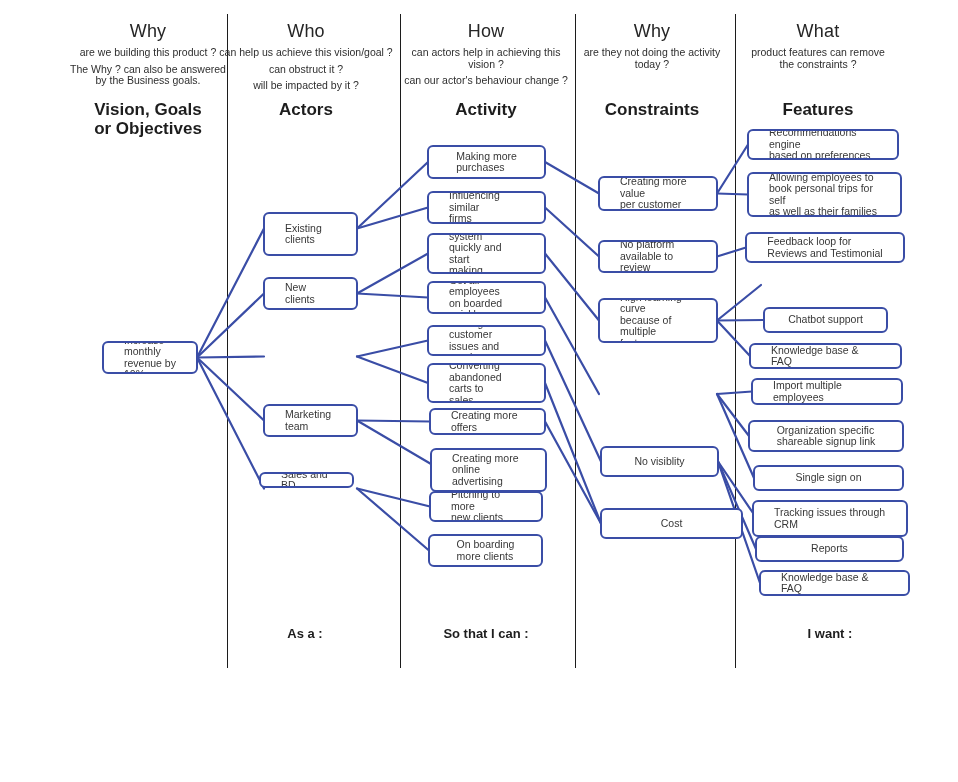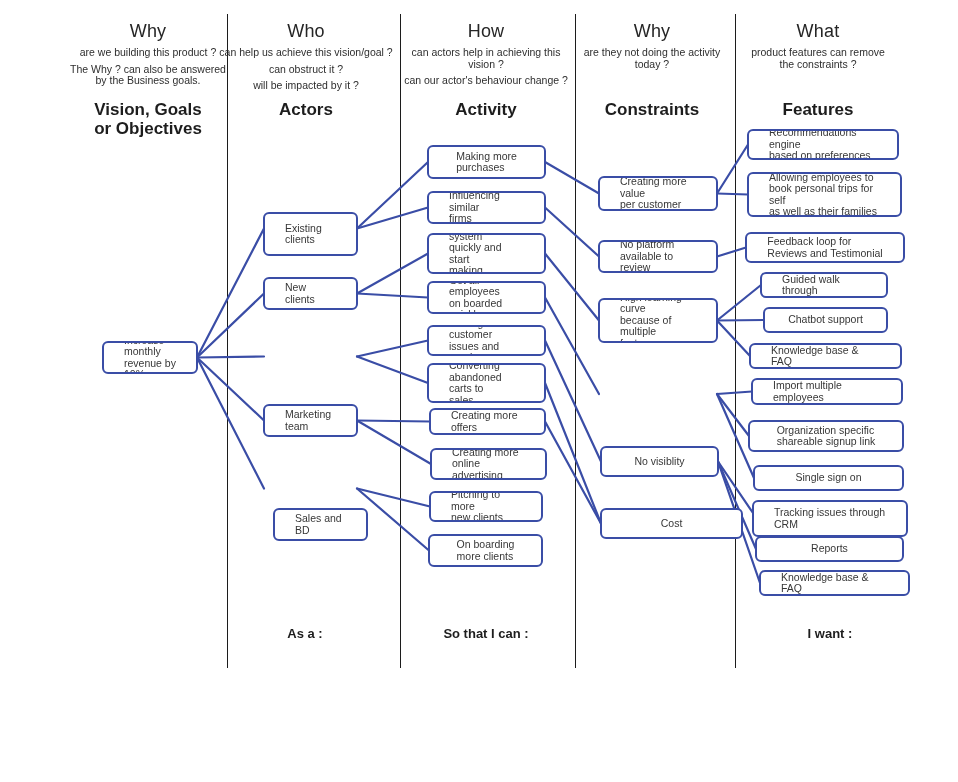--- a/index.html
+++ b/index.html
@@ -101,37 +101,37 @@
       <div class="col-sub">product features can remove
 the constraints ?</div>
       <div class="col-heading">Features</div>
     </div>
     <div class="col-footer" style="left: 830px;">I want :</div>
     <div class="node" style="left: 102px; top: 341px; width: 96px; height: 33px; border-color: rgb(58, 77, 166); color: rgb(55, 55, 55);">Increase monthly
 revenue by 10%</div>
     <div class="node" style="left: 263px; top: 212px; width: 95px; height: 44px; border-color: rgb(58, 77, 166); color: rgb(55, 55, 55);">Existing clients</div>
     <div class="node" style="left: 263px; top: 277px; width: 95px; height: 33px; border-color: rgb(58, 77, 166); color: rgb(55, 55, 55);">New clients</div>
     <div class="node" style="left: 263px; top: 404px; width: 95px; height: 33px; border-color: rgb(58, 77, 166); color: rgb(55, 55, 55);">Marketing team</div>
-    <div class="node" style="left: 273px; top: 472px; width: 95px; height: 33px; border-color: rgb(58, 77, 166); color: rgb(55, 55, 55); margin-top: 36px;">Sales and BD</div>
+    <div class="node" style="left: 259px; top: 472px; width: 95px; height: 16px; border-color: rgb(58, 77, 166); color: rgb(55, 55, 55);">Sales and BD</div>
     <div class="node" style="left: 427px; top: 145px; width: 119px; height: 34px; border-color: rgb(58, 77, 166); color: rgb(55, 55, 55);">Making more
 purchases</div>
     <div class="node" style="left: 427px; top: 191px; width: 119px; height: 33px; border-color: rgb(58, 77, 166); color: rgb(55, 55, 55);">Influencing similar
 firms</div>
     <div class="node" style="left: 427px; top: 233px; width: 119px; height: 41px; border-color: rgb(58, 77, 166); color: rgb(55, 55, 55);">Pickup the system
 quickly and start
 making purchases</div>
     <div class="node" style="left: 427px; top: 281px; width: 119px; height: 33px; border-color: rgb(58, 77, 166); color: rgb(55, 55, 55);">Get all employees
 on boarded quickly</div>
     <div class="node" style="left: 427px; top: 325px; width: 119px; height: 31px; border-color: rgb(58, 77, 166); color: rgb(55, 55, 55);">Solving more customer
 issues and queries</div>
     <div class="node" style="left: 427px; top: 363px; width: 119px; height: 40px; border-color: rgb(58, 77, 166); color: rgb(55, 55, 55);">Converting
 abandoned carts to
 sales</div>
     <div class="node" style="left: 429px; top: 408px; width: 117px; height: 27px; border-color: rgb(58, 77, 166); color: rgb(55, 55, 55);">Creating more offers</div>
-    <div class="node" style="left: 430px; top: 448px; width: 117px; height: 32px; border-color: rgb(58, 77, 166); color: rgb(55, 55, 55);">Creating more
+    <div class="node" style="left: 430px; top: 448px; width: 117px; height: 44px; border-color: rgb(58, 77, 166); color: rgb(55, 55, 55);">Creating more
 online advertising</div>
     <div class="node" style="left: 429px; top: 491px; width: 114px; height: 31px; border-color: rgb(58, 77, 166); color: rgb(55, 55, 55);">Pitching to more
 new clients</div>
     <div class="node" style="left: 428px; top: 534px; width: 115px; height: 33px; border-color: rgb(58, 77, 166); color: rgb(55, 55, 55);">On boarding
 more clients</div>
     <div class="node" style="left: 598px; top: 176px; width: 120px; height: 35px; border-color: rgb(58, 77, 166); color: rgb(55, 55, 55);">Creating more value
 per customer</div>
     <div class="node" style="left: 598px; top: 240px; width: 120px; height: 33px; border-color: rgb(58, 77, 166); color: rgb(55, 55, 55);">No platform
 available to review</div>
     <div class="node" style="left: 598px; top: 298px; width: 120px; height: 45px; border-color: rgb(58, 77, 166); color: rgb(55, 55, 55);">High learning curve
@@ -139,21 +139,20 @@
 features</div>
     <div class="node" style="left: 600px; top: 446px; width: 119px; height: 31px; border-color: rgb(58, 77, 166); color: rgb(55, 55, 55);">No visiblity</div>
     <div class="node" style="left: 600px; top: 508px; width: 143px; height: 31px; border-color: rgb(58, 77, 166); color: rgb(55, 55, 55);">Cost</div>
     <div class="node" style="left: 747px; top: 129px; width: 152px; height: 31px; border-color: rgb(58, 77, 166); color: rgb(55, 55, 55);">Recommendations engine
 based on preferences</div>
     <div class="node" style="left: 747px; top: 172px; width: 155px; height: 45px; border-color: rgb(58, 77, 166); color: rgb(55, 55, 55);">Allowing employees to
 book personal trips for self
 as well as their families</div>
     <div class="node" style="left: 745px; top: 232px; width: 160px; height: 31px; border-color: rgb(58, 77, 166); color: rgb(55, 55, 55);">Feedback loop for
 Reviews and Testimonial</div>
-    <div class="node" style="left: 760px; top: 272px; width: 128px; height: 26px; border-color: rgb(58, 77, 166); color: rgb(55, 55, 55);">Guided walk through</div>
     <div class="node" style="left: 763px; top: 307px; width: 125px; height: 26px; border-color: rgb(58, 77, 166); color: rgb(55, 55, 55);">Chatbot support</div>
     <div class="node" style="left: 749px; top: 343px; width: 153px; height: 26px; border-color: rgb(58, 77, 166); color: rgb(55, 55, 55);">Knowledge base &amp; FAQ</div>
     <div class="node" style="left: 751px; top: 378px; width: 152px; height: 27px; border-color: rgb(58, 77, 166); color: rgb(55, 55, 55);">Import multiple employees</div>
     <div class="node" style="left: 748px; top: 420px; width: 156px; height: 32px; border-color: rgb(58, 77, 166); color: rgb(55, 55, 55);">Organization specific
 shareable signup link</div>
     <div class="node" style="left: 753px; top: 465px; width: 151px; height: 26px; border-color: rgb(58, 77, 166); color: rgb(55, 55, 55);">Single sign on</div>
     <div class="node" style="left: 752px; top: 500px; width: 156px; height: 37px; border-color: rgb(58, 77, 166); color: rgb(55, 55, 55);">Tracking issues through CRM</div>
     <div class="node" style="left: 755px; top: 536px; width: 149px; height: 26px; border-color: rgb(58, 77, 166); color: rgb(55, 55, 55);">Reports</div>
     <div class="node" style="left: 759px; top: 570px; width: 151px; height: 26px; border-color: rgb(58, 77, 166); color: rgb(55, 55, 55);">Knowledge base &amp; FAQ</div>
   </div>

